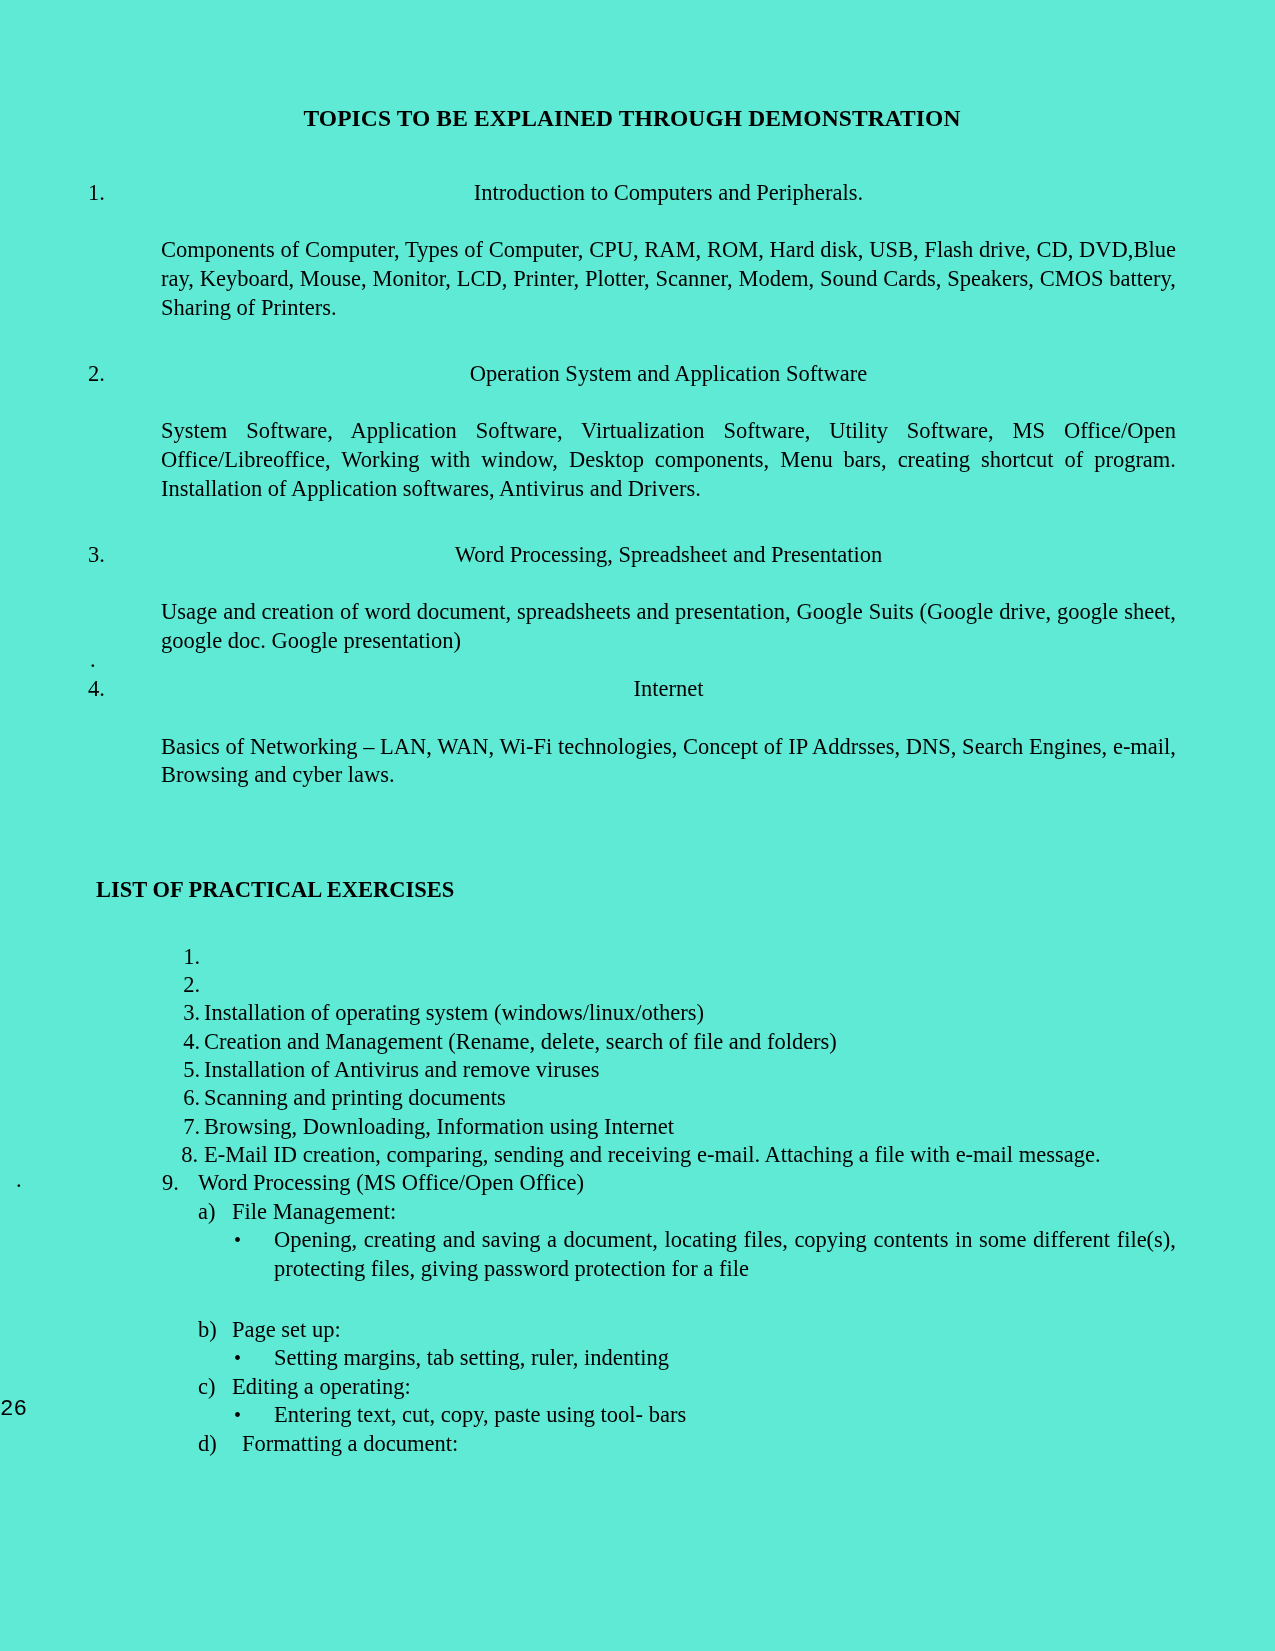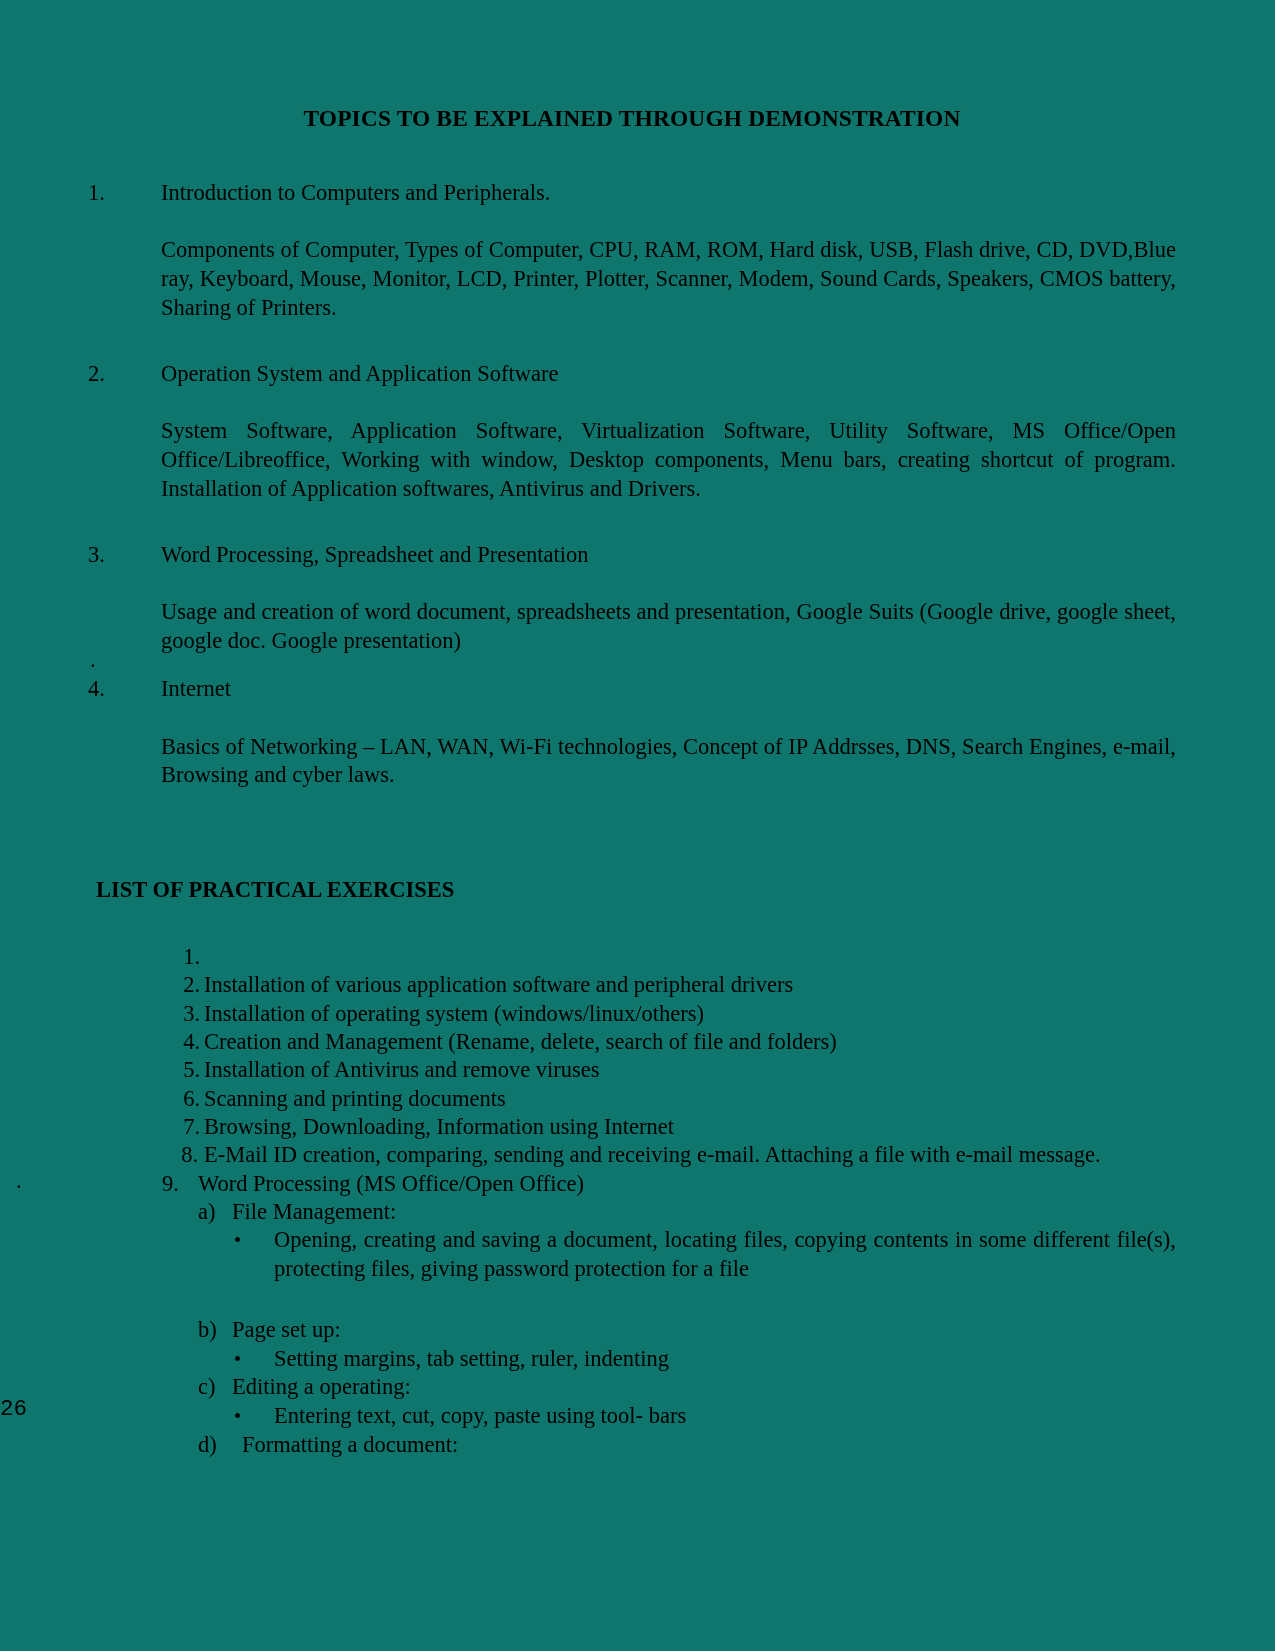--- a/index.html
+++ b/index.html
@@ -9,21 +9,21 @@
     background: #ffffff;
   }
   body {
     font-family: "Liberation Serif", "DejaVu Serif", serif;
     color: #000000;
   }
   .page {
     position: relative;
     width: 1275px;
     height: 1651px;
-    background: #0f766e;
+    background: #5eead4;
     box-sizing: border-box;
     overflow: hidden;
   }
   .content {
     position: absolute;
     left: 88px;
     top: 104px;
     width: 1088px;
   }
   .doc-title {
@@ -44,20 +44,21 @@
   }
   .topic .num {
     position: absolute;
     left: 0;
     top: 0;
     width: 46px;
     text-align: left;
   }
   .topic .head {
     display: block;
+    text-align: center;
   }
   .topic-body {
     padding-left: 73px;
     font-size: 22.5px;
     line-height: 1.285;
     text-align: justify;
     text-justify: inter-word;
     margin-top: 29px;
   }
   .gap-32 { height: 32px; }
@@ -205,21 +206,20 @@
     <div class="section-title">LIST OF PRACTICAL EXERCISES</div>
 
     <div class="gap-32"></div>
 
     <ul class="ex-list">
       <li class="ex-item">
         <span class="ex-num">1.</span>
       </li>
       <li class="ex-item">
         <span class="ex-num">2.</span>
-        <span>Installation of various  application software and peripheral drivers</span>
       </li>
       <li class="ex-item">
         <span class="ex-num">3.</span>
         <span>Installation of operating system (windows/linux/others)</span>
       </li>
       <li class="ex-item">
         <span class="ex-num">4.</span>
         <span>Creation and Management (Rename, delete, search of file and folders)</span>
       </li>
       <li class="ex-item">

